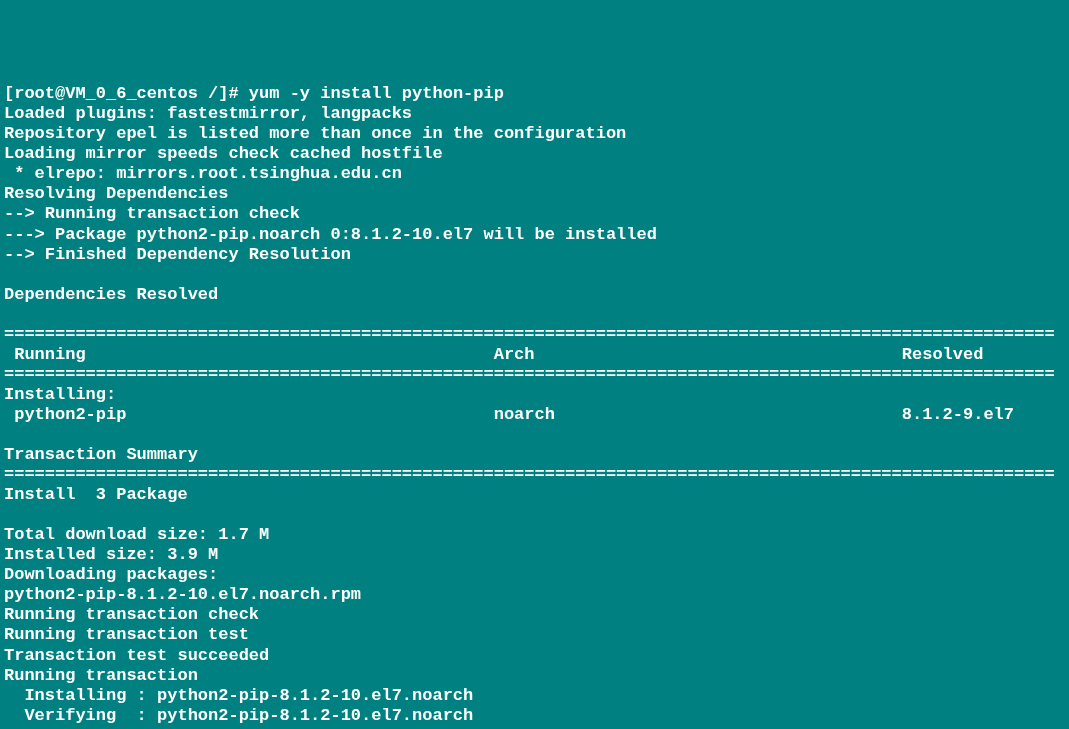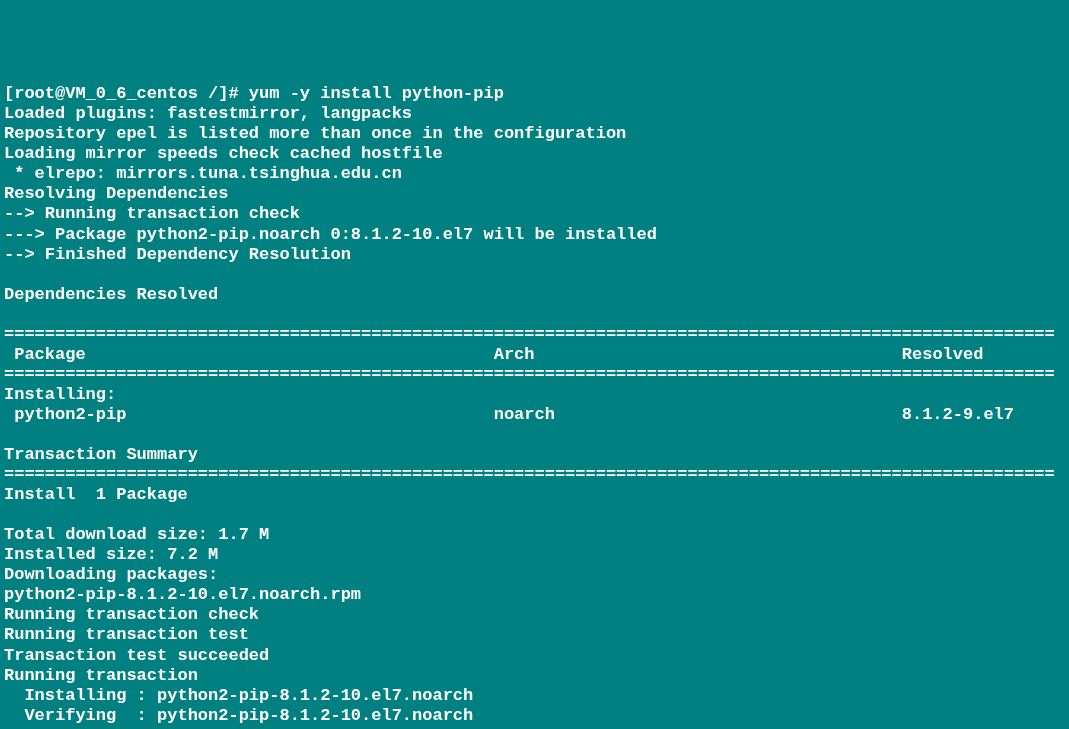--- a/index.html
+++ b/index.html
@@ -31,37 +31,37 @@
   </style>
 </head>
 <body>
 
 
 
 <div class="terminal"><span>[root@VM_0_6_centos /]#</span> <span>yum -y install python-pip</span>
 <span>Loaded plugins: fastestmirror, langpacks</span>
 <span>Repository epel is listed more than once in the configuration</span>
 <span>Loading mirror speeds check cached hostfile</span>
-<span> * elrepo: mirrors.tuna.tsinghua.edu.cn</span>
+<span> * elrepo: mirrors.root.tsinghua.edu.cn</span>
 <span>Resolving Dependencies</span>
 <span>--&gt; Running transaction check</span>
 <span>---&gt; Package python2-pip.noarch 0:8.1.2-10.el7 will be installed</span>
 <span>--&gt; Finished Dependency Resolution</span>
 
 <span>Dependencies Resolved</span>
 
-<span class="divider-line">=======================================================================================================</span><span> Package</span>                                        <span>Arch</span>                                    <span>Resolved</span>
+<span class="divider-line">=======================================================================================================</span><span> Running</span>                                        <span>Arch</span>                                    <span>Resolved</span>
 <span class="divider-line">=======================================================================================================</span><span>Installing:</span>
 <span> python2-pip</span>                                    <span>noarch</span>                                  <span>8.1.2-9.el7</span>
 
 <span>Transaction Summary</span>
-<span class="divider-line">=======================================================================================================</span><span>Install  1 Package</span>
+<span class="divider-line">=======================================================================================================</span><span>Install  3 Package</span>
 
 <span>Total download size: 1.7 M</span>
-<span>Installed size: 7.2 M</span>
+<span>Installed size: 3.9 M</span>
 <span>Downloading packages:</span>
 <span>python2-pip-8.1.2-10.el7.noarch.rpm</span>
 <span>Running transaction check</span>
 <span>Running transaction test</span>
 <span>Transaction test succeeded</span>
 <span>Running transaction</span>
 <span>  Installing : python2-pip-8.1.2-10.el7.noarch</span>
 <span>  Verifying  : python2-pip-8.1.2-10.el7.noarch</span>
 
 

